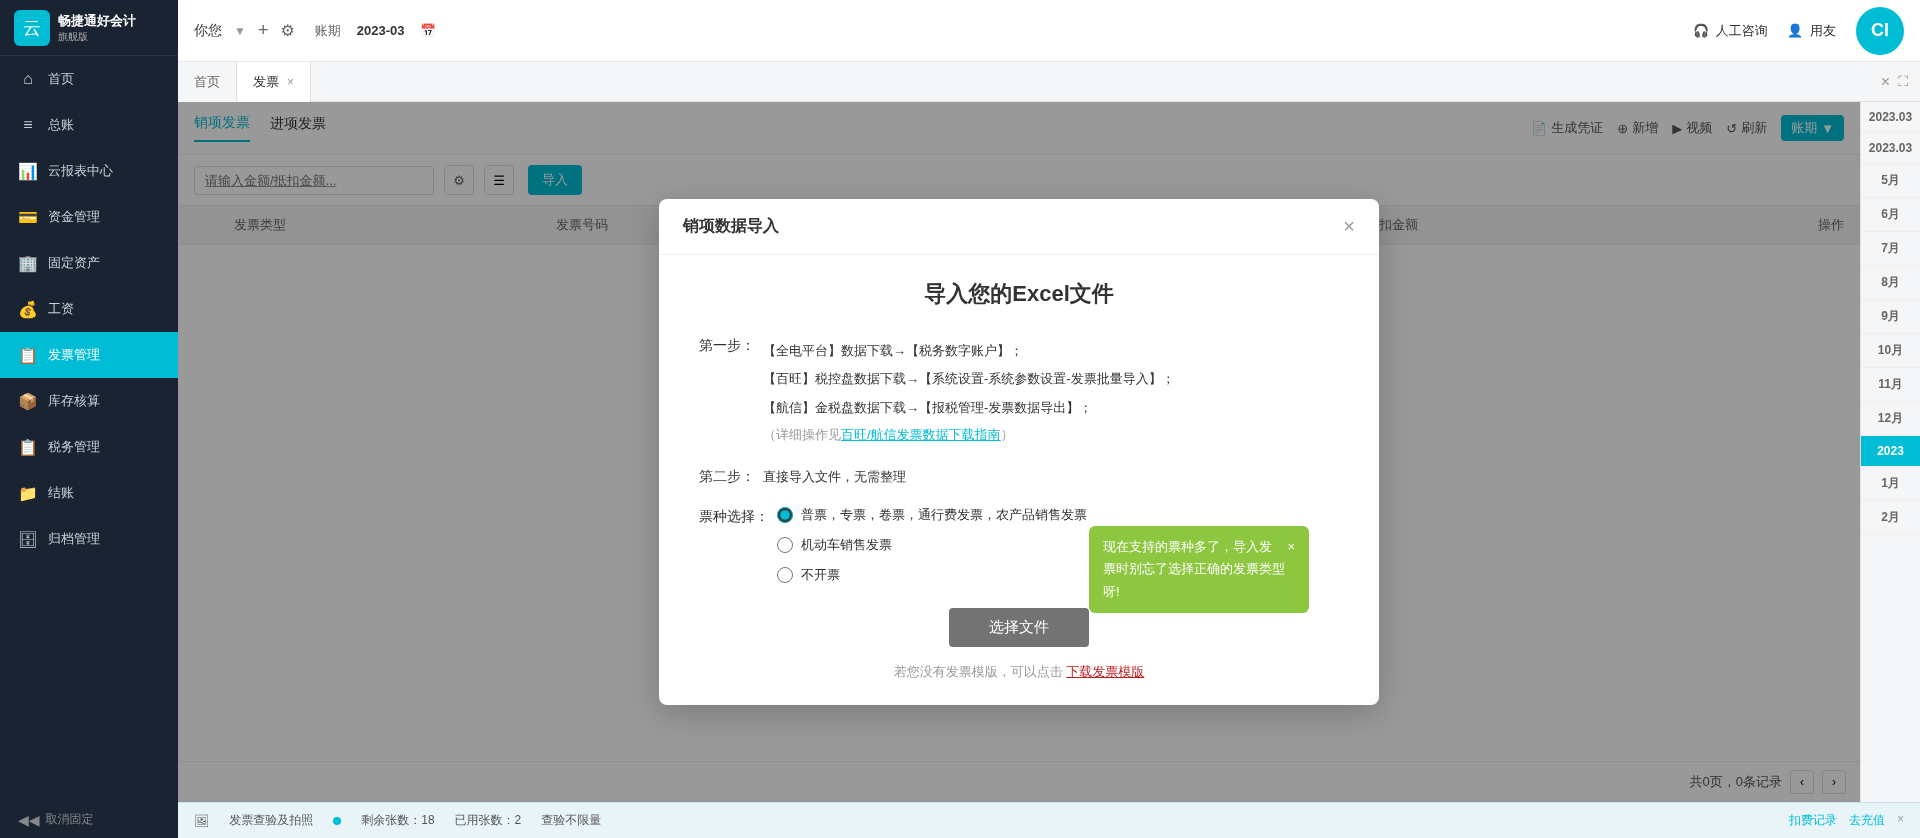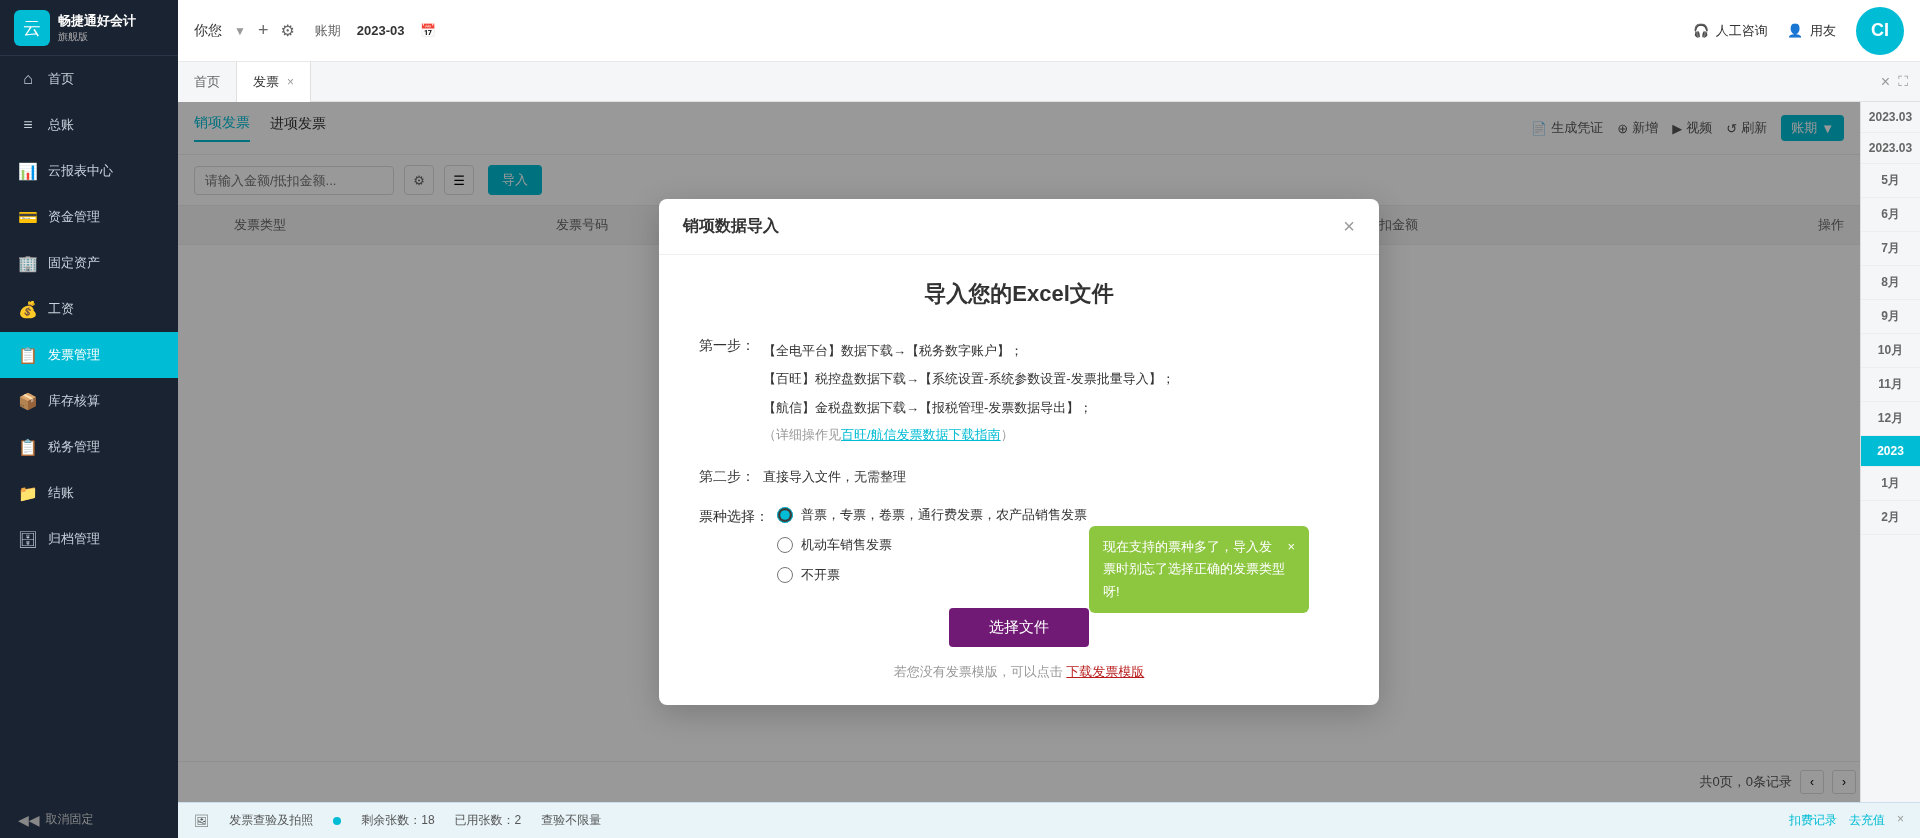--- a/index.html
+++ b/index.html
@@ -43,21 +43,21 @@
     .content-area { flex: 1; display: flex; overflow: hidden; }
     .content-main { flex: 1; display: flex; flex-direction: column; background: white; position: relative; }
 
     
     .invoice-toolbar { padding: 12px 16px; border-bottom: 1px solid #eee; display: flex; align-items: center; gap: 20px; }
     .invoice-tab { font-size: 14px; color: #333; padding-bottom: 8px; cursor: pointer; }
     .invoice-tab.active { color: #00bcd4; border-bottom: 2px solid #00bcd4; font-weight: 500; }
 
     
     .filter-bar { padding: 10px 16px; border-bottom: 1px solid #eee; display: flex; align-items: center; gap: 10px; }
-    .filter-input { border: 1px solid #ddd; border-radius: 4px; padding: 6px 10px; font-size: 13px; width: 200px; color: #999; }
+    .filter-input { border: 1px solid #ddd; border-radius: 4px; padding: 6px 10px; font-size: 13px; width: 240px; color: #999; text-decoration: underline; }
     .btn-teal { background: #00bcd4; color: white; border: none; border-radius: 4px; padding: 6px 14px; font-size: 13px; cursor: pointer; }
     .gear-btn { width: 30px; height: 30px; border: 1px solid #ddd; border-radius: 4px; display: flex; align-items: center; justify-content: center; cursor: pointer; color: #666; }
 
     
     .month-sidebar { width: 60px; background: #f5f6f7; border-left: 1px solid #e0e0e0; display: flex; flex-direction: column; font-size: 12px; overflow-y: auto; }
     .month-item { padding: 8px 6px; text-align: center; color: #666; cursor: pointer; border-bottom: 1px solid #eee; font-weight: bold; }
     .month-item.active { background: #00bcd4; color: white; font-weight: bold; }
 
     
     .bottom-bar { height: 36px; background: #e8f4f8; border-top: 1px solid #cde; display: flex; align-items: center; padding: 0 16px; font-size: 12px; color: #555; gap: 20px; }
@@ -73,21 +73,21 @@
     .modal-header { display: flex; align-items: center; justify-content: space-between; padding: 16px 24px; border-bottom: 1px solid #eee; }
     .modal-title { font-size: 16px; font-weight: 600; color: #333; }
     .modal-close { color: #999; font-size: 20px; cursor: pointer; background: none; border: none; }
     .modal-body { padding: 24px 40px; flex: 1; overflow-y: auto; }
     .modal-main-title { font-size: 22px; font-weight: bold; color: #333; text-align: center; margin-bottom: 28px; }
     .step-section { margin-bottom: 20px; }
     .step-link { color: #00bcd4; text-decoration: underline; cursor: pointer; }
     .radio-group { display: flex; flex-direction: column; gap: 12px; margin-left: 52px; margin-top: 6px; }
     .radio-item { display: flex; align-items: center; gap: 8px; font-size: 13px; color: #333; }
     .radio-input { width: 16px; height: 16px; accent-color: #00bcd4; }
-    .btn-select-file { background: #701a75; color: white; border: none; border-radius: 4px; padding: 10px 40px; font-size: 15px; cursor: pointer; margin: 24px auto 16px; display: block; }
+    .btn-select-file { background: #737373; color: white; border: none; border-radius: 4px; padding: 10px 40px; font-size: 15px; cursor: pointer; margin: 24px auto 16px; display: block; }
     .modal-footer-text { text-align: center; font-size: 13px; color: #999; }
     .modal-footer-link { color: #b91c1c; text-decoration: underline; cursor: pointer; text-align: right; }
     .page-btn { width: 24px; height: 24px; border: 1px solid #ddd; border-radius: 3px; display: flex; align-items: center; justify-content: center; cursor: pointer; font-size: 12px; }
 
     
     .ci-avatar { width: 48px; height: 48px; background: #00bcd4; border-radius: 50%; display: flex; align-items: center; justify-content: center; color: white; font-size: 18px; font-weight: bold; }
   </style>
 </head>
 <body>
 
@@ -239,21 +239,21 @@
           <span style="flex:2;">发票类型</span>
           <span style="flex:2;">发票号码</span>
           <span style="flex:1.5;">开票日期</span>
           <span style="flex:1.5;">金额</span>
           <span style="flex:1.5;">抵扣金额</span>
           <span style="flex:1.5;text-align:right;">操作</span>
         </div>
 
         <div style="flex:1;min-height:200px;"></div>
 
-        <div style="padding:8px 4px;border-top:1px solid #eee;display:flex;align-items:center;justify-content:flex-end;gap:8px;">
+        <div style="padding:8px 14px;border-top:1px solid #eee;display:flex;align-items:center;justify-content:flex-end;gap:8px;">
           <span style="font-size:13px;color:#555;">共0页，0条记录</span>
           <div class="page-btn">‹</div>
           <div class="page-btn">›</div>
         </div>
 
         <div class="modal-overlay">
           <div class="modal">
             <div class="modal-header">
               <span class="modal-title">销项数据导入</span>
               <button class="modal-close">×</button>

